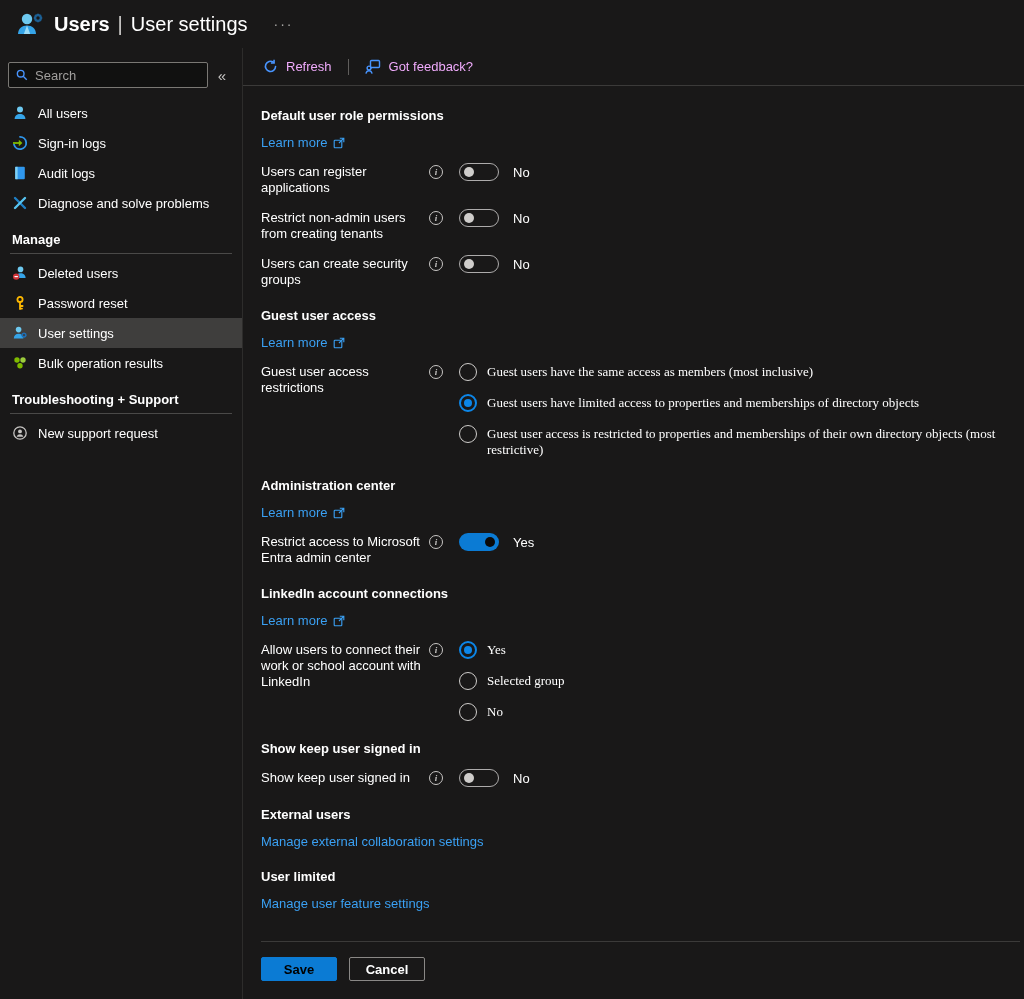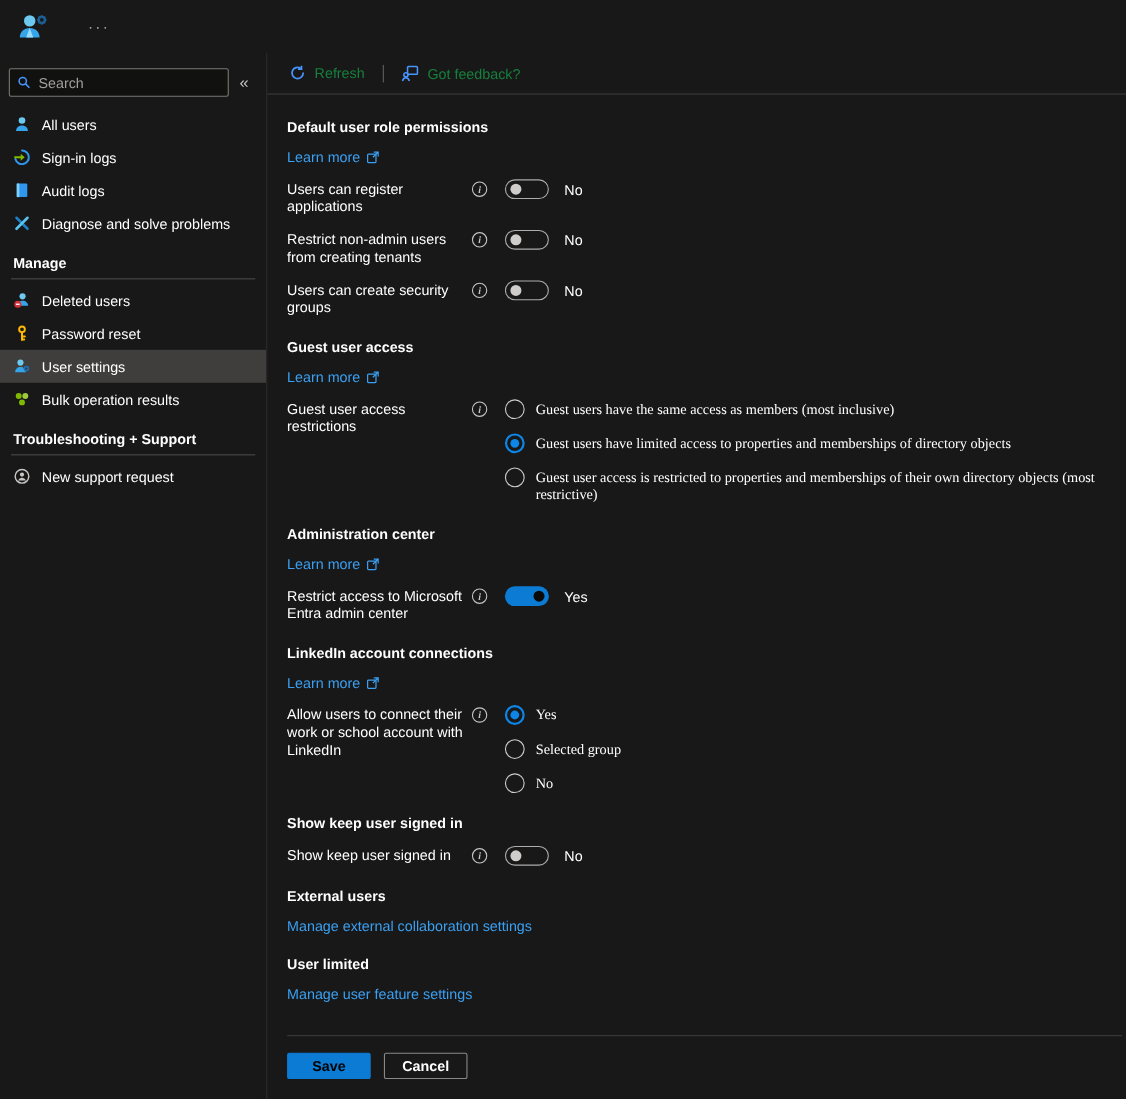--- a/index.html
+++ b/index.html
@@ -37,21 +37,21 @@
   .nav-item .ic { width:16px; height:16px; margin-right:10px; flex:0 0 auto; }
   .nav-item .lbl { color:#ffffff; }
 
   .group-hdr { font-weight:bold; padding:14px 12px 6px 12px; }
   .group-div { border:none; border-top:1px solid #4a4948; margin:0 10px 4px 10px; }
 
   
   .main { flex:1; display:flex; flex-direction:column; min-width:0; }
   .toolbar { height:38px; display:flex; align-items:center; padding:0 20px; flex:0 0 auto;
     border-bottom:1px solid #3b3a39; }
-  .tb-btn { display:flex; align-items:flex-end; gap:8px; cursor:pointer; color:#15803d; }
+  .tb-btn { display:flex; align-items:center; gap:8px; cursor:pointer; color:#f0abfc; }
   .tb-sep { width:1px; height:16px; background:#605e5c; margin:0 16px; }
 
   .content { flex:1; padding:20px 4px 10px 18px; display:flex; flex-direction:column; min-height:0; }
 
   .sec-hdr { font-weight:bold; font-size:13px; margin-top:20px; }
   .sec-hdr.first { margin-top:2px; }
   a.link { color:#3aa0f3; text-decoration:none; cursor:pointer; }
   .learn-more { display:inline-flex; align-items:center; gap:6px; margin-top:12px; width:max-content; }
   .plain-link { margin-top:12px; width:max-content; }
 
@@ -100,20 +100,21 @@
         <circle cx="13" cy="10" r="5.2" fill="#6ec9f0"></circle>
         <path d="M4 25c0-5.2 4-8.6 9-8.6s9 3.4 9 8.6z" fill="#35a4e8"></path>
         <path d="M13 16.4l3.2 8.6h-6.4z" fill="#9adcf8"></path>
         <g fill="#1c5f93">
           <rect x="20.5" y="5.5" width="7" height="7" rx="1.4"></rect>
           <rect x="20.5" y="5.5" width="7" height="7" rx="1.4" transform="rotate(45 24 9)"></rect>
         </g>
         <circle cx="24" cy="9" r="1.7" fill="#191818"></circle>
       </svg>
     </span>
+    <div class="title"><span class="bold">Users</span><span class="sep">|</span><span>User settings</span></div>
     <span class="more-btn">···</span>
   </div>
 
   <div class="body-split">
 
     <div class="sidebar">
       <div class="search-row">
         <div class="search-box">
           <svg width="14" height="14" viewBox="0 0 16 16">
             <circle cx="6.5" cy="6.5" r="3.8" stroke="#4894fe" stroke-width="1.6" fill="none"></circle>

